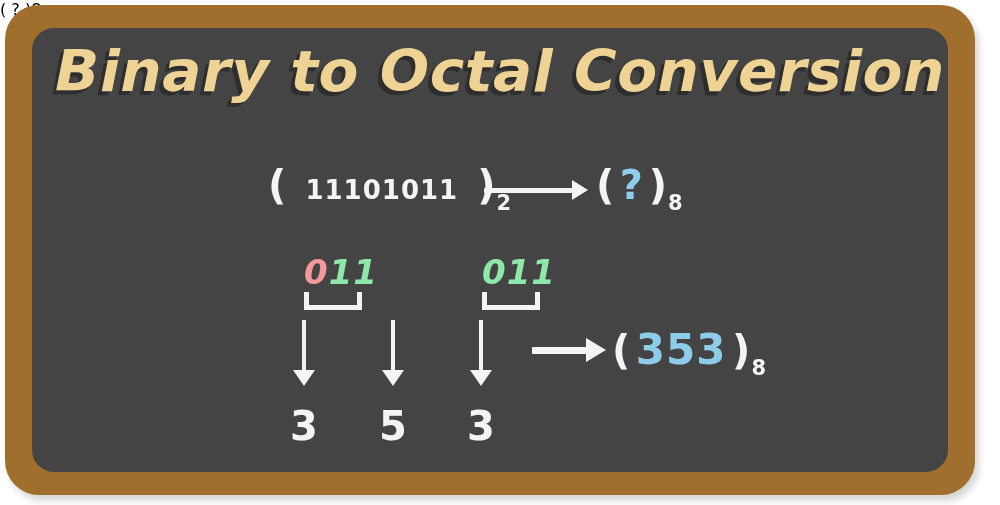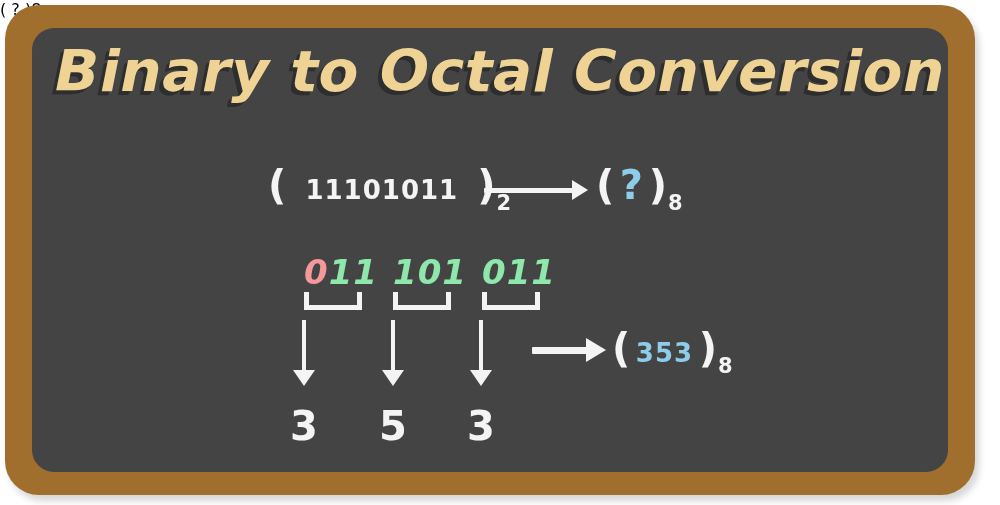--- a/index.html
+++ b/index.html
@@ -46,21 +46,21 @@
     position:absolute;
     font-family:"DejaVu Sans", sans-serif;
     font-weight:bold;
     color:#f4f4f4;
     white-space:nowrap;
   }
   .paren{font-size:40px;font-weight:bold;color:#f4f4f4;vertical-align:baseline;}
   .bits{font-size:26px;font-weight:bold;letter-spacing:1px;color:#f4f4f4;}
   .sub{font-size:21px;font-weight:bold;color:#f4f4f4;vertical-align:sub;position:relative;top:7px;left:1px;}
   .qmark{font-size:40px;font-weight:bold;color:#8ecdea;}
-  .answer{font-size:26px;font-weight:bold;color:#8ecdea;letter-spacing:1px;}
+  .answer{font-size:42px;font-weight:bold;color:#8ecdea;letter-spacing:1px;}
 
   
   #expr-row{left:268px;top:162px;}
   #expr-row .gap{display:inline-block;width:8px;}
 
   
   .harrow{
     position:absolute;
     height:20px;
   }
@@ -153,24 +153,20 @@
     <span class="paren">)</span><span class="sub">8</span>
   </div>
 
   
   <div class="group" style="left:274px;top:252px;">
     <div class="digits"><span class="pink">0</span><span>11</span></div>
     <div class="brace" style="width:58px;"></div>
   </div>
 
   
-  <div class="group" style="left:363px;top:252px;">
-    <div class="digits"><span>101</span></div>
-    <div class="brace" style="width:58px;"></div>
-  </div>
 
   
   <div class="group" style="left:452px;top:252px;">
     <div class="digits"><span>011</span></div>
     <div class="brace" style="width:58px;"></div>
   </div>
 
   
   <div class="varrow" style="left:293px;top:320px;height:68px;">
     <div class="vshaft" style="height:52px;"></div>

